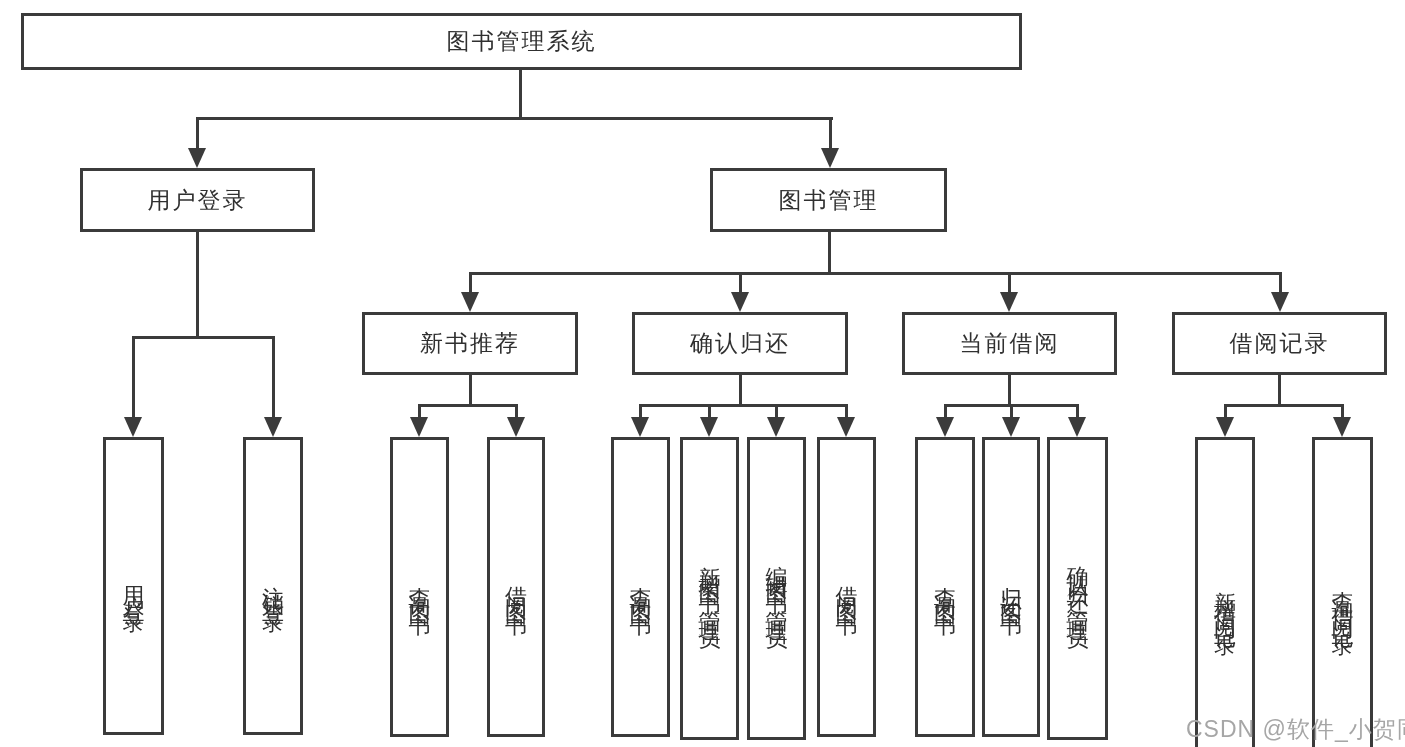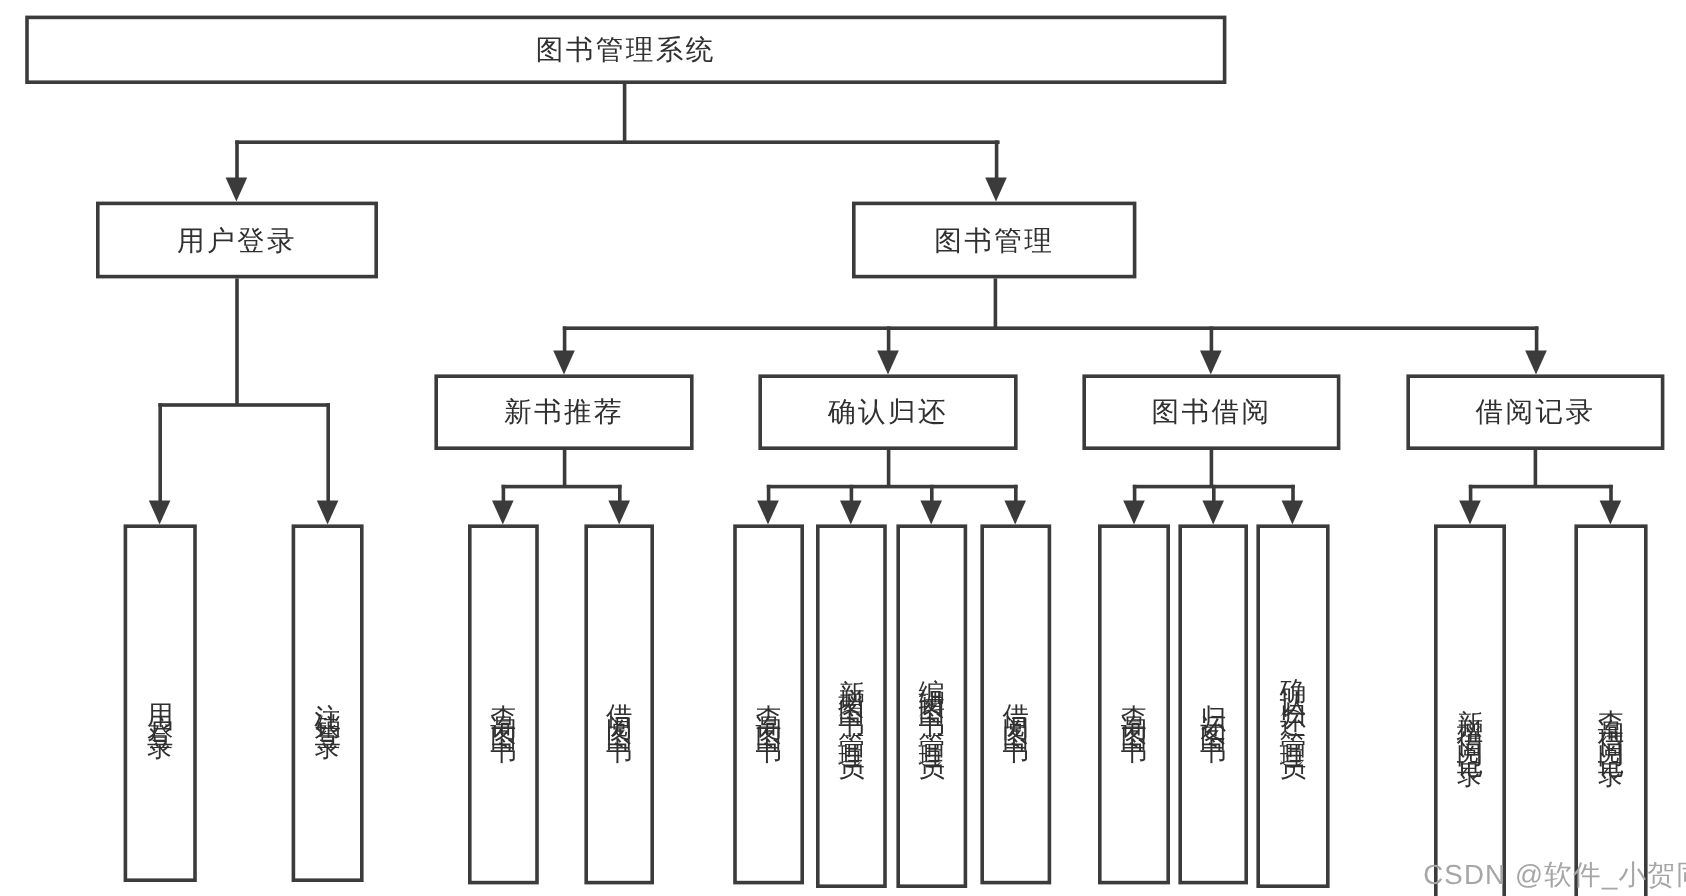--- a/index.html
+++ b/index.html
@@ -79,21 +79,21 @@
   <div class="arrow" style="left:461px;top:292px;"></div>
   <div class="vline" style="left:739px;top:272px;height:22px;"></div>
   <div class="arrow" style="left:731px;top:292px;"></div>
   <div class="vline" style="left:1008px;top:272px;height:22px;"></div>
   <div class="arrow" style="left:1000px;top:292px;"></div>
   <div class="vline" style="left:1279px;top:272px;height:22px;"></div>
   <div class="arrow" style="left:1271px;top:292px;"></div>
 
   <div class="box" style="left:362px;top:312px;width:216px;height:63px;">新书推荐</div>
   <div class="box" style="left:632px;top:312px;width:216px;height:63px;">确认归还</div>
-  <div class="box" style="left:902px;top:312px;width:215px;height:63px;">图书借阅</div>
+  <div class="box" style="left:902px;top:312px;width:215px;height:63px;">当前借阅</div>
   <div class="box" style="left:1172px;top:312px;width:215px;height:63px;">借阅记录</div>
 
   <div class="vline" style="left:469px;top:375px;height:31px;"></div>
   <div class="hline" style="left:418px;top:404px;width:100px;"></div>
   <div class="vline" style="left:418px;top:404px;height:15px;"></div>
   <div class="arrow" style="left:410px;top:417px;"></div>
   <div class="vline" style="left:515px;top:404px;height:15px;"></div>
   <div class="arrow" style="left:507px;top:417px;"></div>
 
   <div class="vline" style="left:739px;top:375px;height:31px;"></div>

